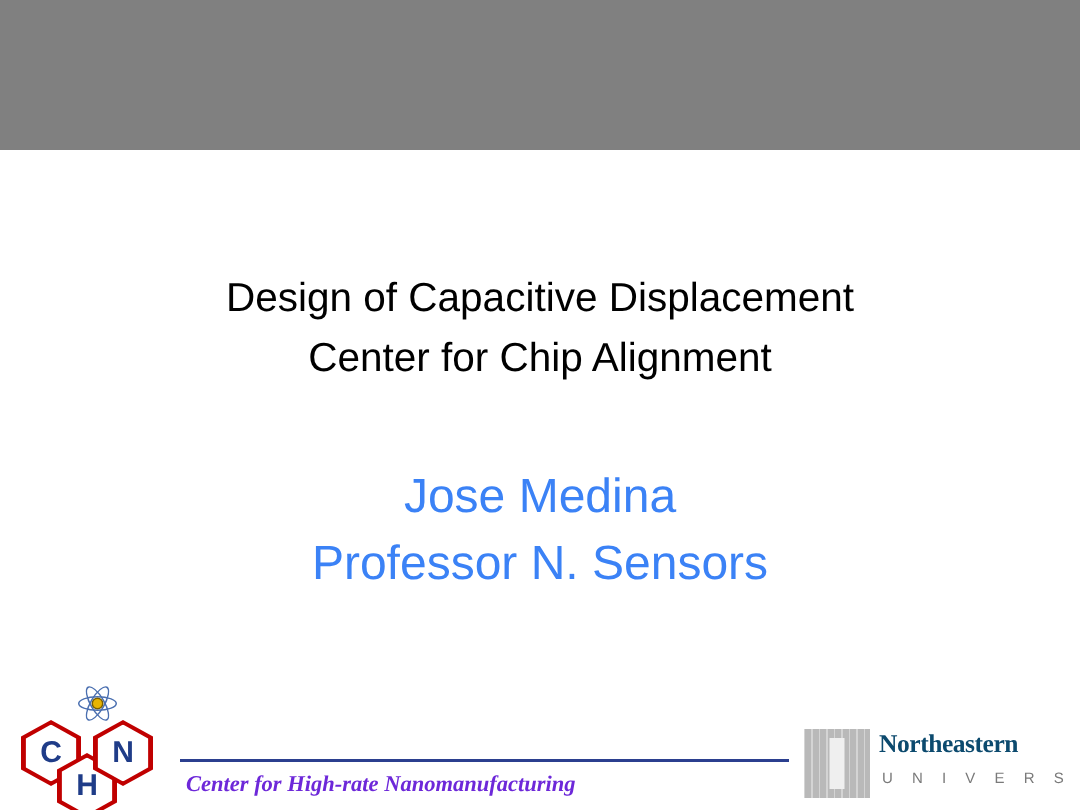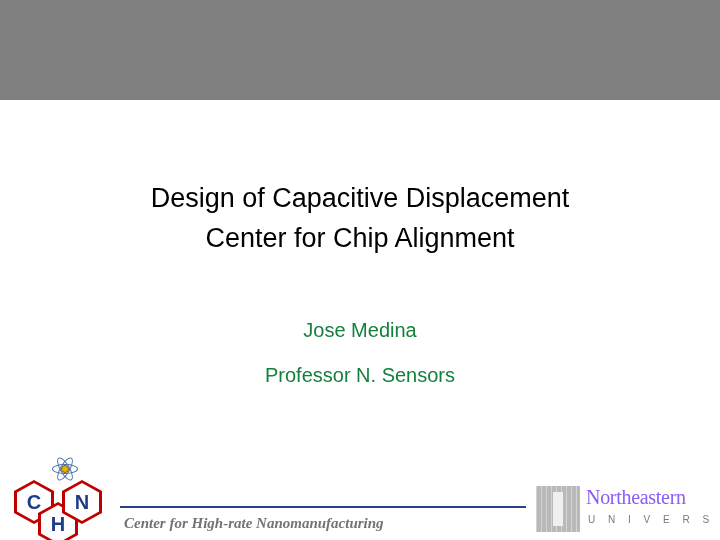--- a/index.html
+++ b/index.html
@@ -42,22 +42,22 @@
     white-space: nowrap;
   }
   .author-block {
     position: absolute;
     left: 60px;
     top: 308px;
     width: 600px;
     text-align: center;
   }
   .author-line {
-    font-size: 20px;
-    color: #15803d;
+    font-size: 32px;
+    color: #3b82f6;
     line-height: 45px;
   }
   
   .footer {
     position: absolute;
     left: 0;
     bottom: 0;
     width: 720px;
     height: 105px;
   }
@@ -134,21 +134,21 @@
     border-top: 2px solid #2b3f8f;
   }
   .footer-text {
     position: absolute;
     left: 124px;
     bottom: 8px;
     font-family: "Liberation Serif", serif;
     font-style: italic;
     font-weight: bold;
     font-size: 15px;
-    color: #737373;
+    color: #6d28d9;
     white-space: nowrap;
   }
   .neu-logo {
     position: absolute;
     right: 6px;
     bottom: 4px;
     width: 178px;
     height: 52px;
   }
   .neu-seal {
@@ -173,23 +173,23 @@
     left: 0; top: 0; right: 0; bottom: 0;
     background:
       repeating-linear-gradient(to right, rgba(255,255,255,0.7) 0px, rgba(255,255,255,0.7) 1px, transparent 1px, transparent 5px);
     opacity: 0.55;
   }
   .neu-name {
     position: absolute;
     left: 50px;
     top: 2px;
     font-family: "Liberation Serif", serif;
-    font-weight: normal;
-    font-size: 20px;
-    color: #8b5cf6;
+    font-weight: bold;
+    font-size: 17px;
+    color: #0c4a6e;
     letter-spacing: -0.3px;
     white-space: nowrap;
   }
   .neu-sub {
     position: absolute;
     left: 52px;
     top: 30px;
     font-family: "Liberation Sans", sans-serif;
     font-size: 10px;
     letter-spacing: 5px;

